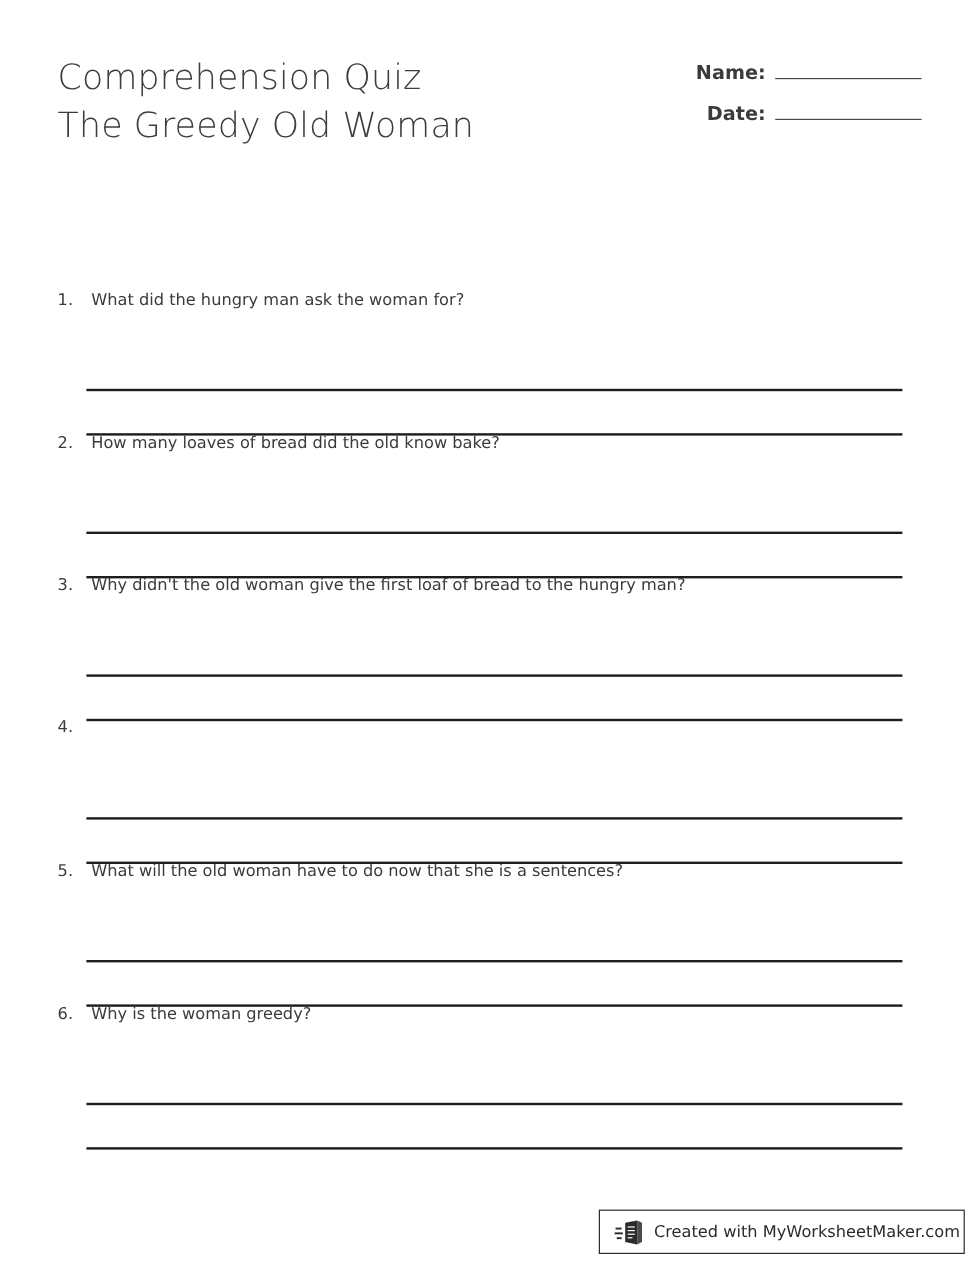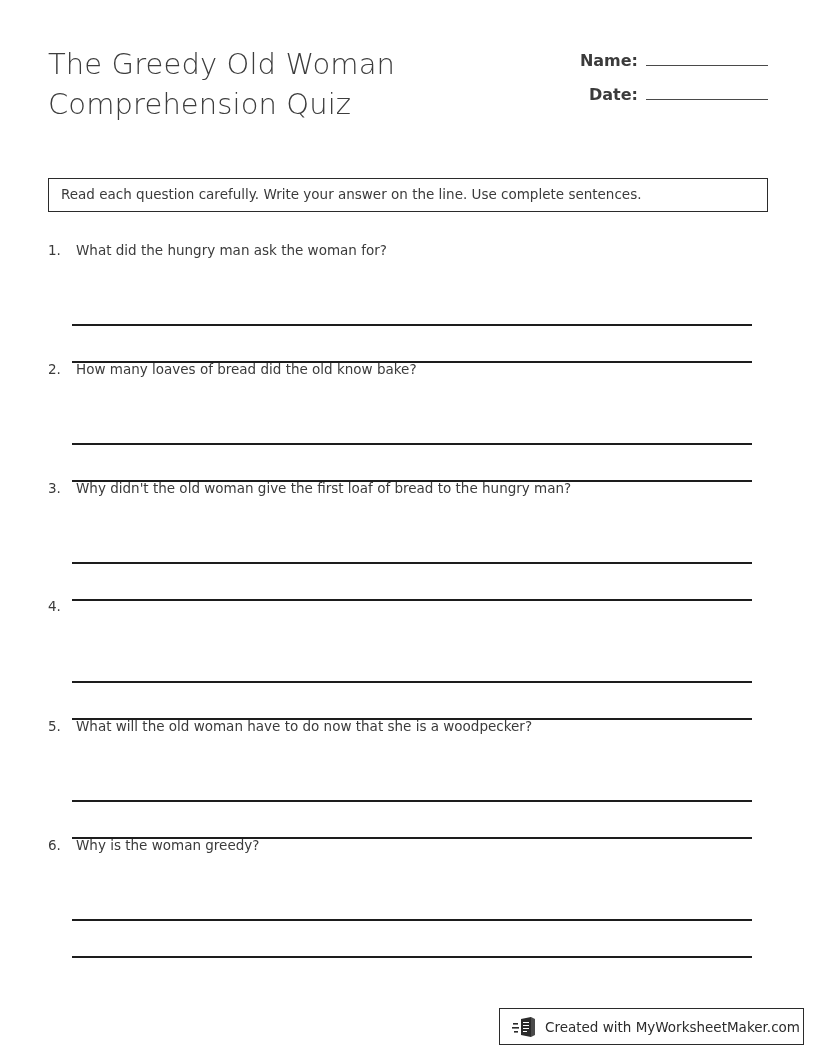--- a/index.html
+++ b/index.html
@@ -158,39 +158,36 @@
     white-space: nowrap;
   }
 </style>
 </head>
 <body>
 
 <div class="page">
 
   <div class="header">
     <div class="title-block">
+      <div class="title-line">Comprehension Quiz</div>
       <div class="title-line">The Greedy Old Woman</div>
-      <div class="title-line">Comprehension Quiz</div>
     </div>
 
     <div class="meta-block">
       <div class="meta-row">
         <span class="meta-label">Name:</span>
         <span class="meta-line"></span>
       </div>
       <div class="meta-row">
         <span class="meta-label">Date:</span>
         <span class="meta-line"></span>
       </div>
     </div>
   </div>
 
-  <div class="instructions">
-    <span class="instructions-text">Read each question carefully. Write your answer on the line. Use complete sentences.</span>
-  </div>
 
   <div class="questions">
 
     <div class="question-item">
       <div class="q-head">
         <span class="q-number">1.</span>
         <span class="q-text">What did the hungry man ask the woman for?</span>
       </div>
       <div class="answer-lines">
         <div class="answer-line first"></div>
@@ -226,21 +223,21 @@
       </div>
       <div class="answer-lines">
         <div class="answer-line first"></div>
         <div class="answer-line"></div>
       </div>
     </div>
 
     <div class="question-item">
       <div class="q-head">
         <span class="q-number">5.</span>
-        <span class="q-text">What will the old woman have to do now that she is a woodpecker?</span>
+        <span class="q-text">What will the old woman have to do now that she is a sentences?</span>
       </div>
       <div class="answer-lines">
         <div class="answer-line first"></div>
         <div class="answer-line"></div>
       </div>
     </div>
 
     <div class="question-item">
       <div class="q-head">
         <span class="q-number">6.</span>

